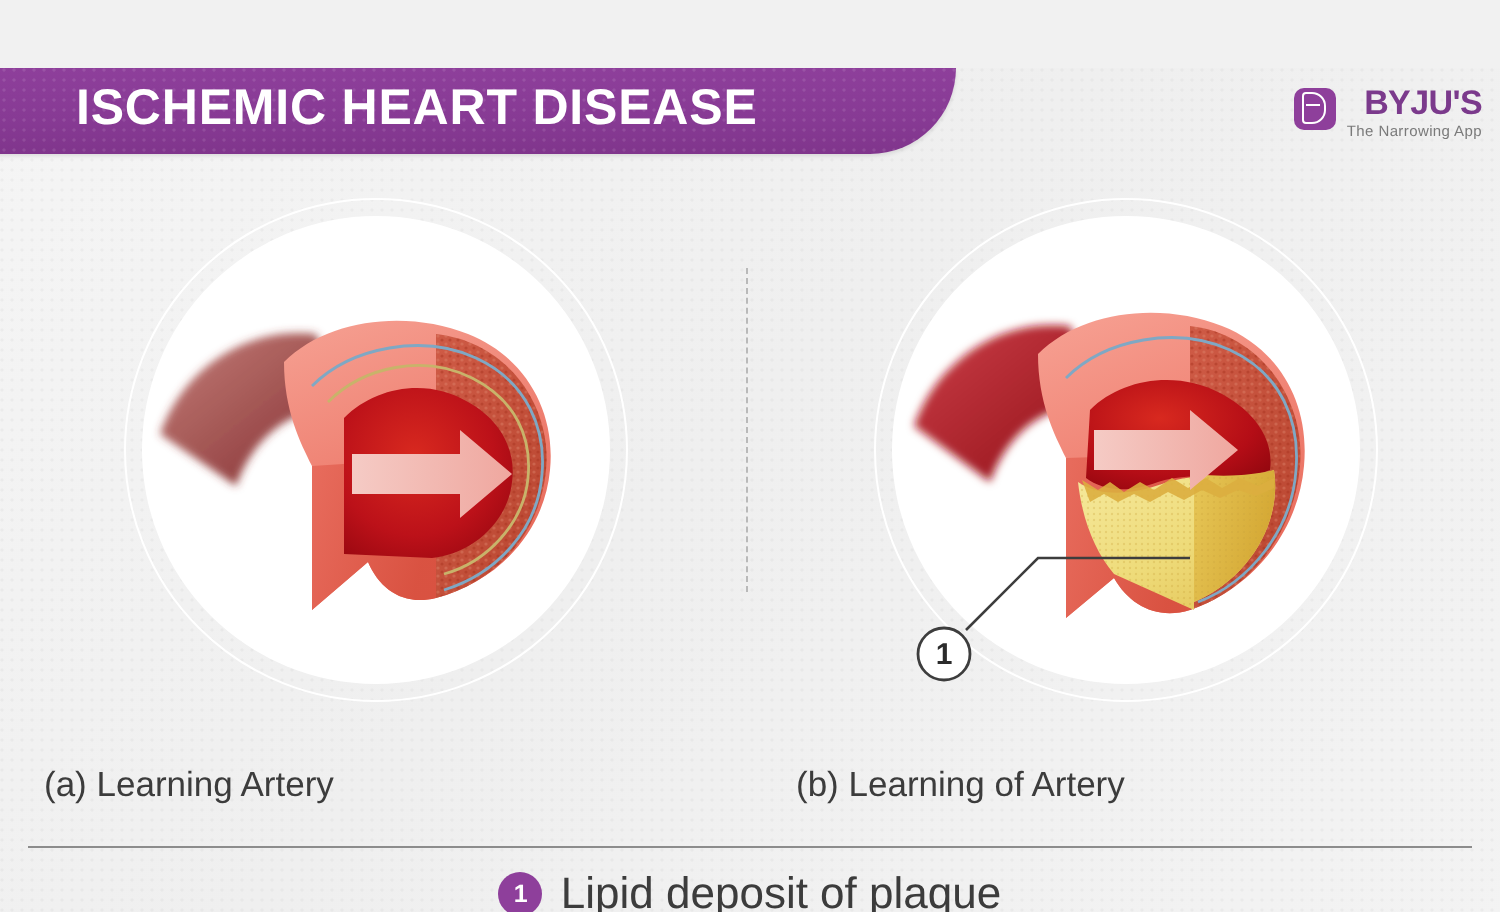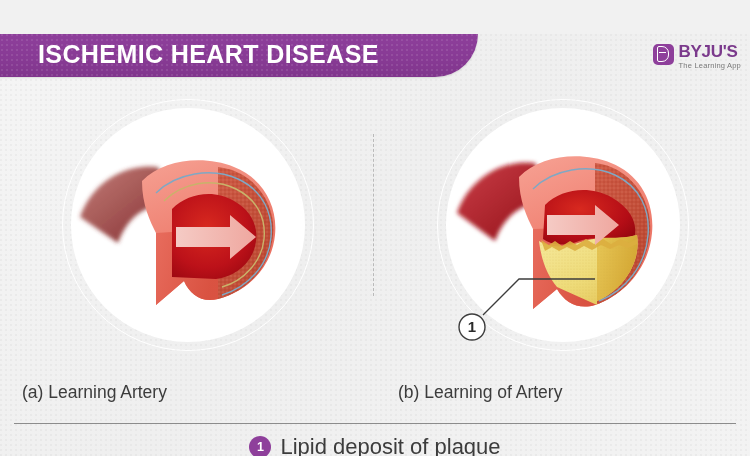--- a/index.html
+++ b/index.html
@@ -89,20 +89,21 @@
     left: 1px;
     top: 5px;
     width: 7px;
     height: 1.4px;
     background: #ffffff;
   }
   #logo-text-block {
     display: flex;
     flex-direction: column;
     line-height: 1;
+    text-align: right;
   }
   #logo-wordmark {
     font-size: 17px;
     font-weight: bold;
     color: #7b3a8c;
     letter-spacing: -0.3px;
   }
   #logo-tagline {
     font-size: 7.5px;
     color: #7a7a7a;
@@ -217,21 +218,21 @@
 
   <div id="header-banner"></div>
   <div id="header-title">ISCHEMIC HEART DISEASE</div>
 
   <div id="brand-logo">
     <div id="logo-mark">
       <div id="logo-mark-glyph"></div>
     </div>
     <div id="logo-text-block">
       <div id="logo-wordmark">BYJU'S</div>
-      <div id="logo-tagline">The Learning App</div>
+      <div id="logo-tagline">The Narrowing App</div>
     </div>
   </div>
 
   <div class="panel" id="panel-normal">
     <div class="circle-stage">
       <div class="ring-outer"></div>
       <div class="ring-inner"></div>
 
       <svg class="artery-art" viewBox="0 0 232 232">
         <defs>

